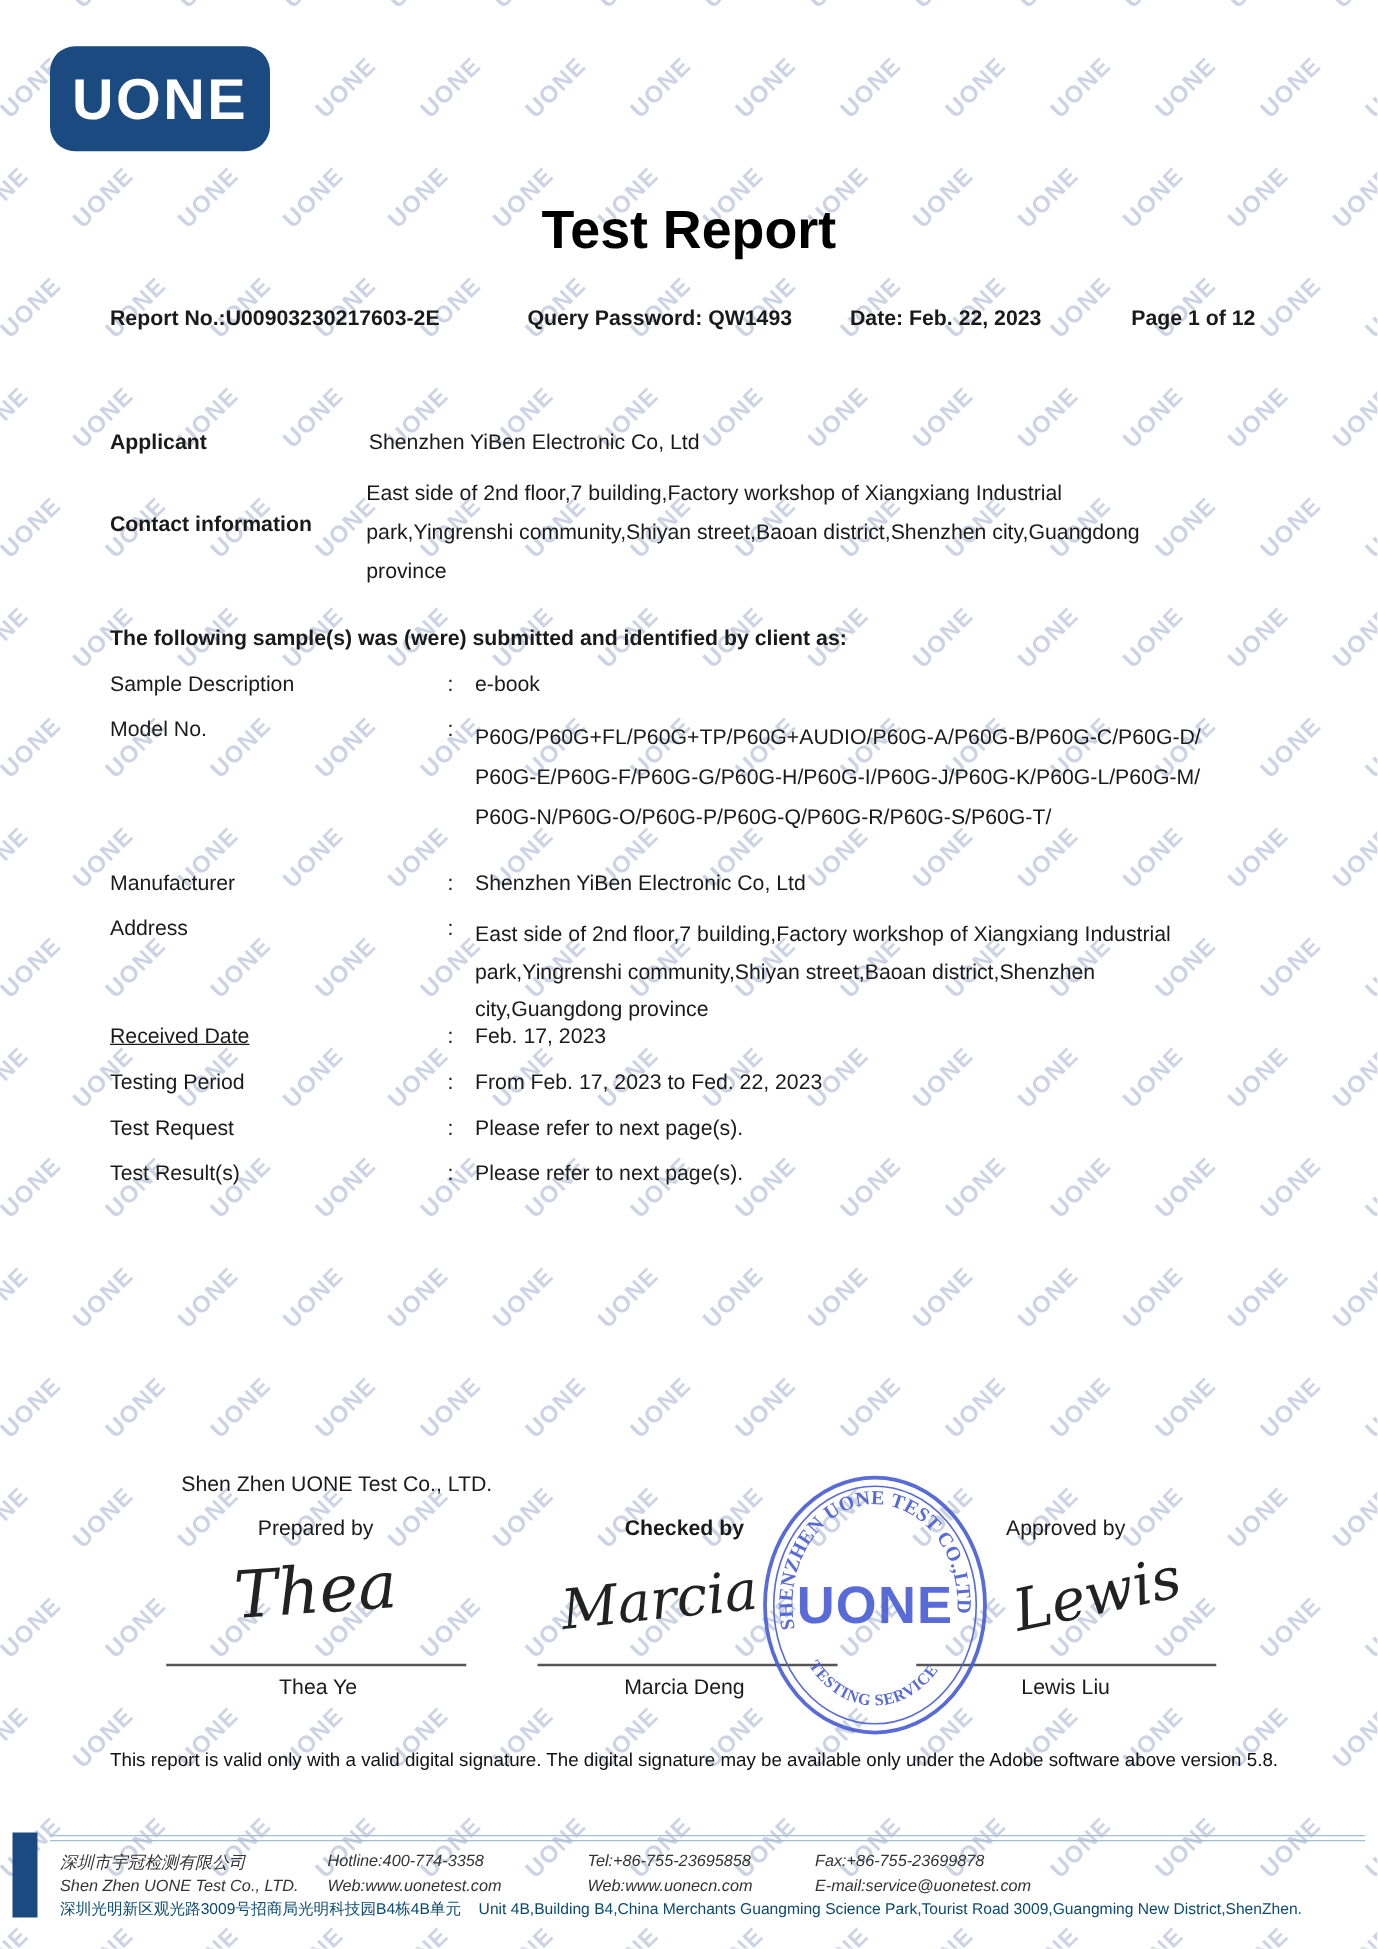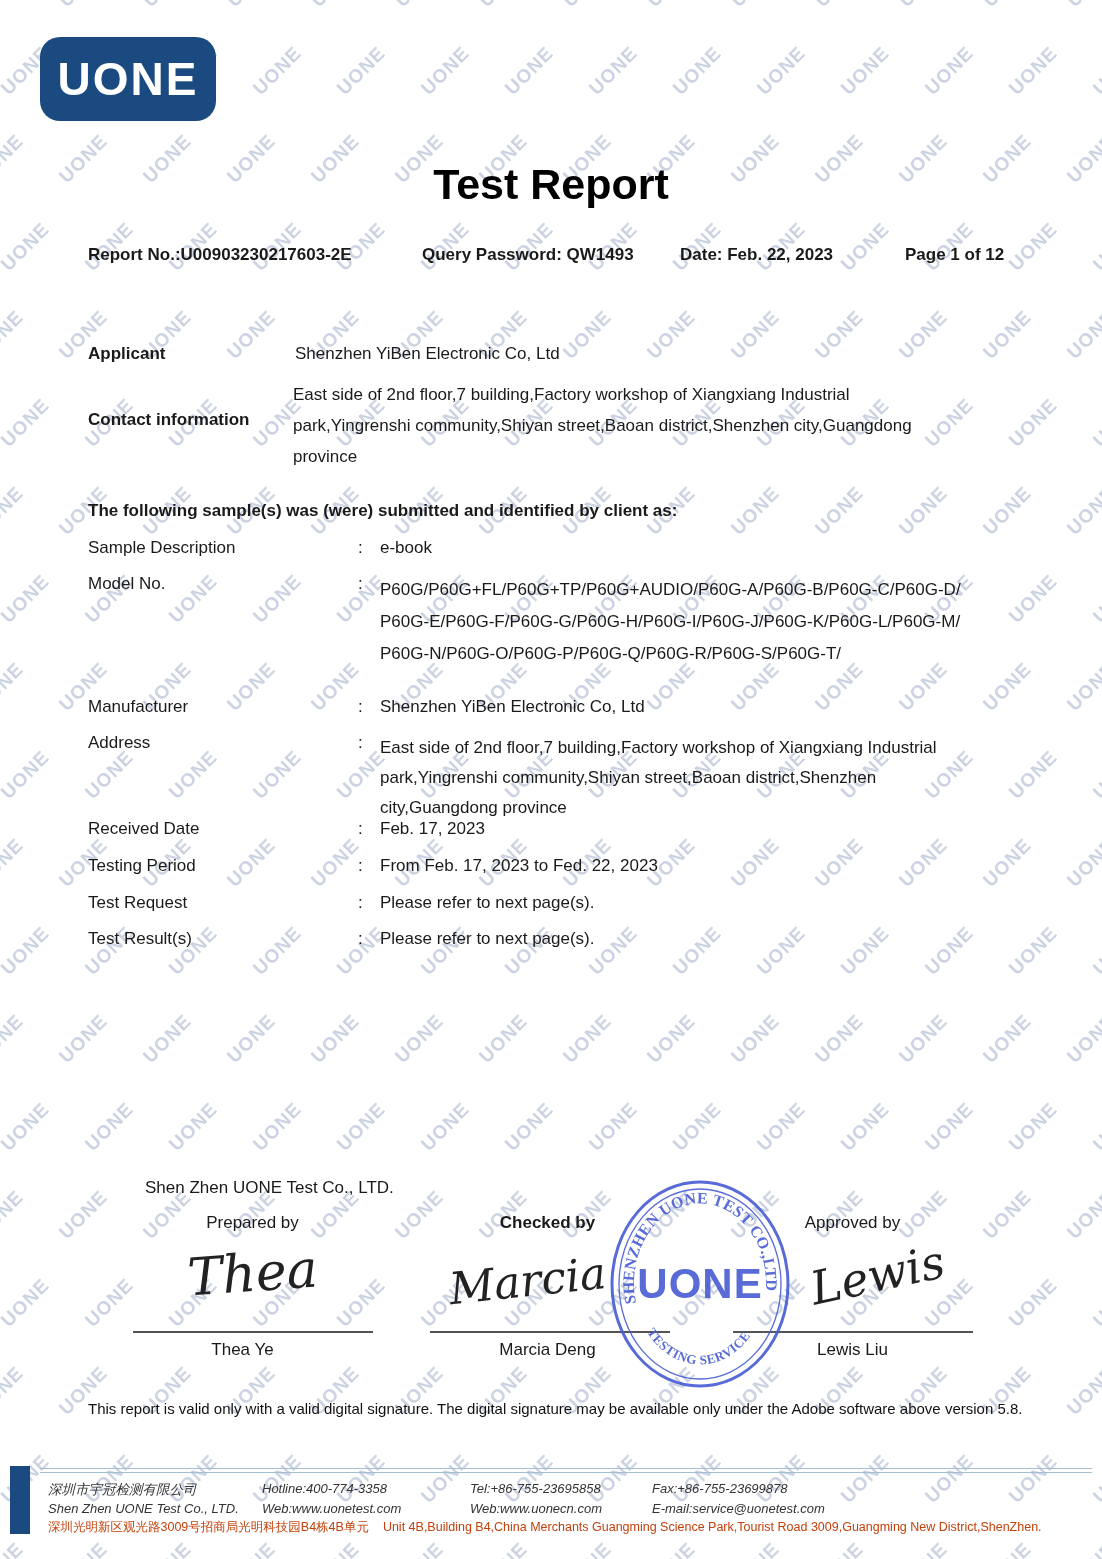--- a/index.html
+++ b/index.html
@@ -67,21 +67,21 @@
 
   .footer-bar { left: 10px; top: 1466px; width: 20px; height: 68px; }
   .footer-rule {
     left: 40px; top: 1468px; width: 1052px; height: 5px;
     border-top: 1px solid #a3bdd1; border-bottom: 1px solid #a3bdd1;
   }
   .foot-row span { position: absolute; top: 0; font-size: 13px; color: #333; white-space: nowrap; font-style: italic; }
   .foot-row { left: 0; width: 100%; height: 18px; }
   .fr1 { top: 1481px; } .fr2 { top: 1501px; }
   .fc1 { left: 48px; } .fc2 { left: 262px; } .fc3 { left: 470px; } .fc4 { left: 652px; }
-  .foot-addr { left: 48px; top: 1519px; font-size: 12.5px; color: #c2410c; white-space: nowrap; }
+  .foot-addr { left: 48px; top: 1519px; font-size: 12.5px; color: #0c4a6e; white-space: nowrap; }
   .foot-addr .en { margin-left: 14px; }
 </style>
 </head>
 <body>
 
 <div class="page">
 
   <div class="wm-layer">
       <span class="wm" style="color: rgb(204, 211, 226); left: -30px; top: -28px;">UONE</span>
       <span class="wm" style="color: rgb(204, 211, 226); left: 54px; top: -28px;">UONE</span>
@@ -395,21 +395,21 @@
     <div class="abs value-col" style="top:697px;">Shenzhen YiBen Electronic Co, Ltd</div>
 
     <div class="abs field-label" style="top:733px;">Address</div>
     <div class="abs colon" style="top:733px;">:</div>
     <div class="abs value-col lines" style="top:733px; line-height:30px;">
       <div>East side of 2nd floor,7 building,Factory workshop of Xiangxiang Industrial</div>
       <div>park,Yingrenshi community,Shiyan street,Baoan district,Shenzhen</div>
       <div>city,Guangdong province</div>
     </div>
 
-    <div class="abs field-label" style="top:819px;">Received Date</div>
+    <div class="abs field-label" style="top:819px;text-decoration:underline;">Received Date</div>
     <div class="abs colon" style="top:819px;">:</div>
     <div class="abs value-col" style="top:819px;">Feb. 17, 2023</div>
 
     <div class="abs field-label" style="top:856px;">Testing Period</div>
     <div class="abs colon" style="top:856px;">:</div>
     <div class="abs value-col" style="top:856px;">From Feb. 17, 2023 to Fed. 22, 2023</div>
 
     <div class="abs field-label" style="top:893px;">Test Request</div>
     <div class="abs colon" style="top:893px;">:</div>
     <div class="abs value-col" style="top:893px;">Please refer to next page(s).</div>
@@ -425,21 +425,21 @@
     <div class="sig-col sig-role" style="left:730px;">Approved by</div>
 
     <div class="sig-col sig-hand" style="left:130px; top:1243px; font-size:52px; transform:rotate(-4deg);">Thea</div>
     <div class="sig-col sig-hand" style="left:405px; top:1255px; font-size:44px; transform:rotate(-6deg);">Marcia</div>
     <div class="sig-col sig-hand" style="left:755px; top:1248px; font-size:46px; transform:rotate(-12deg);">Lewis</div>
 
     <div class="sig-rule" style="left:133px; width:240px;"></div>
     <div class="sig-rule" style="left:430px; width:240px;"></div>
     <div class="sig-rule" style="left:733px; width:240px;"></div>
 
-    <div class="sig-col sig-name" style="left:120px;">Thea Ye</div>
+    <div class="sig-col sig-name" style="left:132px;">Thea Ye</div>
     <div class="sig-col sig-name" style="left:425px;">Marcia Deng</div>
     <div class="sig-col sig-name" style="left:730px;">Lewis Liu</div>
 
     <svg class="stamp-svg" viewBox="0 0 184 212">
       <ellipse cx="92" cy="106" rx="88" ry="102" fill="none" stroke="var(--stamp)" stroke-width="3"></ellipse>
       <ellipse cx="92" cy="106" rx="81" ry="95" fill="none" stroke="var(--stamp)" stroke-width="1.3"></ellipse>
       <path id="stamp-top-arc" d="M 28,125 A 66,80 0 1 1 156,125" fill="none"></path>
       <path id="stamp-bottom-arc" d="M 39,154 A 66,80 0 0 0 145,154" fill="none"></path>
       <text font-size="16" font-weight="bold" fill="var(--stamp)" letter-spacing="1.5" font-family="Liberation Serif, serif">
         <textPath href="#stamp-top-arc" startOffset="0" textLength="258" id="stamp-top-text">SHENZHEN UONE TEST CO.,LTD</textPath>

